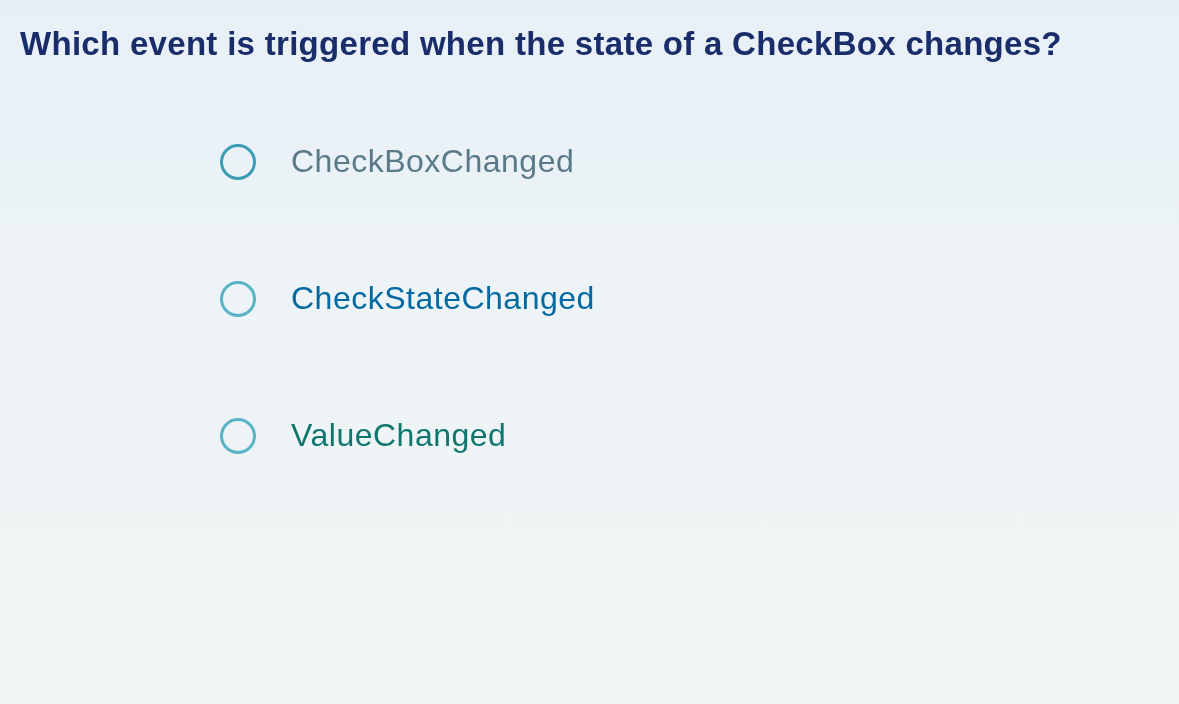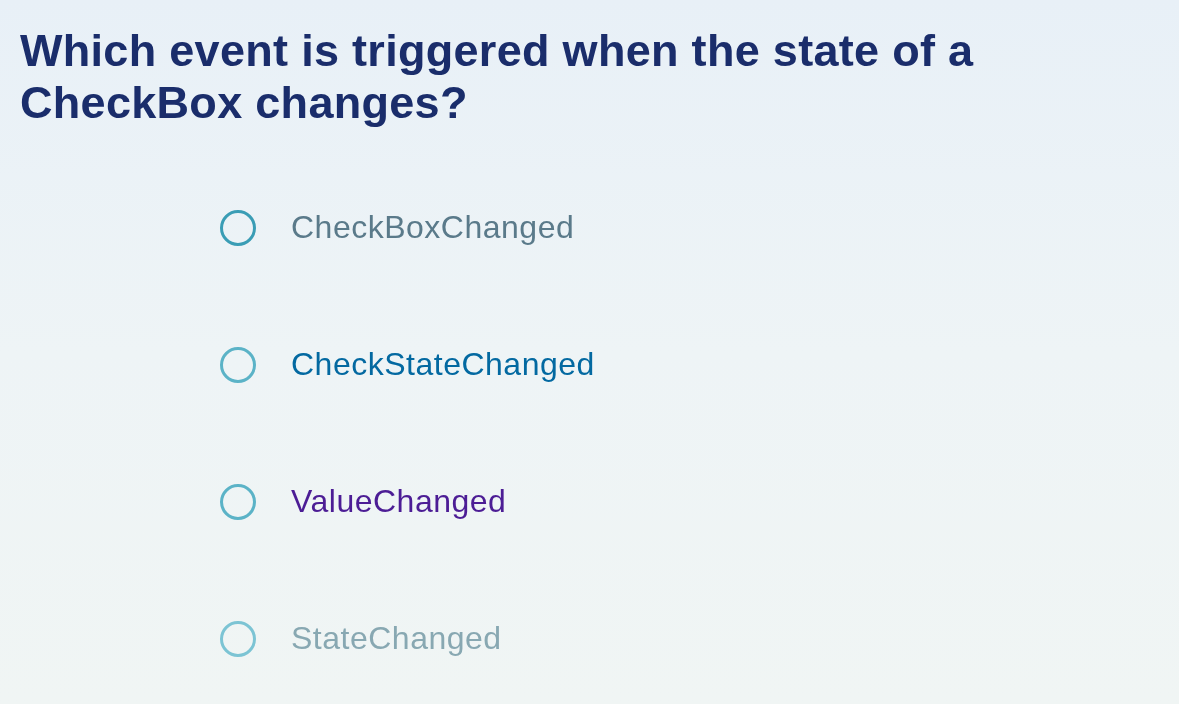--- a/index.html
+++ b/index.html
@@ -10,21 +10,21 @@
     body {
       width: 1179px;
       height: 704px;
       background: linear-gradient(180deg, #e8f0f7 0%, #eef4f6 50%, #f0f5f4 100%);
       font-family: -apple-system, BlinkMacSystemFont, 'Segoe UI', Arial, sans-serif;
       padding: 25px 20px;
       overflow: hidden;
     }
     .question {
       color: #1a2d6b;
-      font-size: 45px;
+      font-size: 33px;
       font-weight: 700;
       margin-bottom: 80px;
       letter-spacing: 0.3px;
     }
     .options {
       padding-left: 200px;
     }
     .option {
       display: flex;
       align-items: center;
@@ -49,21 +49,21 @@
     .option-label {
       font-size: 32px;
       color: #5a7a8a;
       font-weight: 400;
       letter-spacing: 0.5px;
     }
     .option-label.faded1 {
       color: #0369a1;
     }
     .option-label.faded2 {
-      color: #4c1d95;
+      color: #0f766e;
     }
     .option-label.faded3 {
       color: #88a8b2;
     }
   </style>
 </head>
 <body>
 
 <div class="question">Which event is triggered when the state of a CheckBox changes?</div>
 
@@ -73,17 +73,13 @@
     <span class="option-label">CheckBoxChanged</span>
   </div>
   <div class="option">
     <div class="radio-circle lighter"></div>
     <span class="option-label faded1">CheckStateChanged</span>
   </div>
   <div class="option">
     <div class="radio-circle lighter"></div>
     <span class="option-label faded2">ValueChanged</span>
   </div>
-  <div class="option">
-    <div class="radio-circle lightest"></div>
-    <span class="option-label faded3">StateChanged</span>
-  </div>
 </div>
 
 </body></html>

